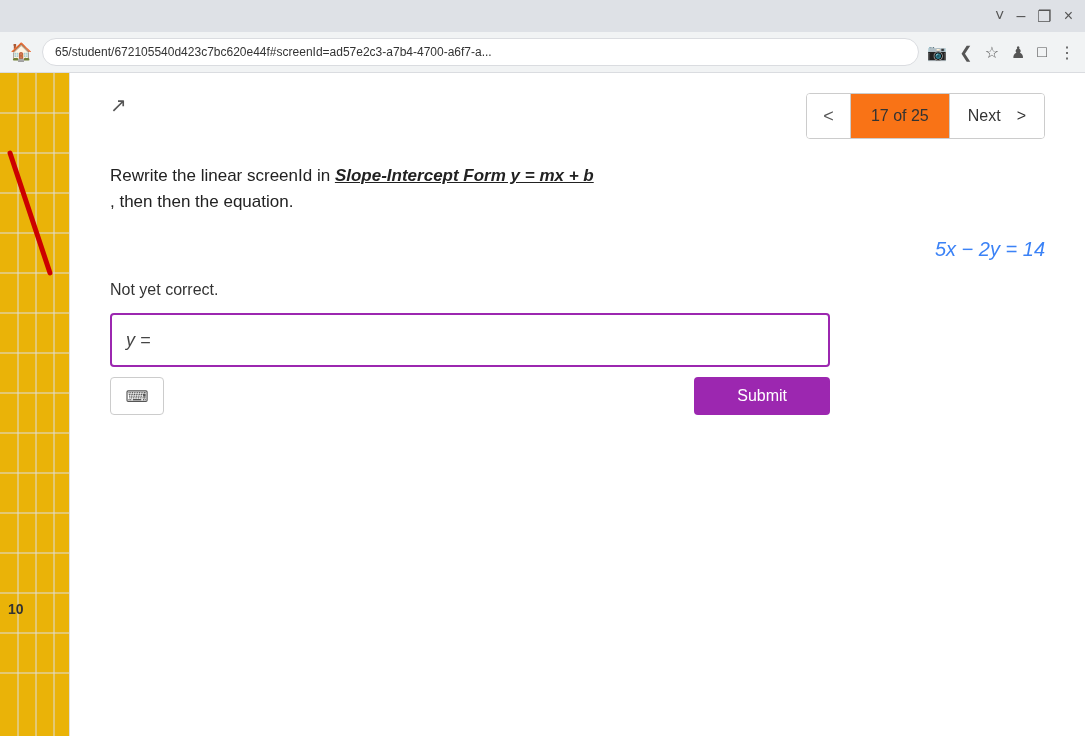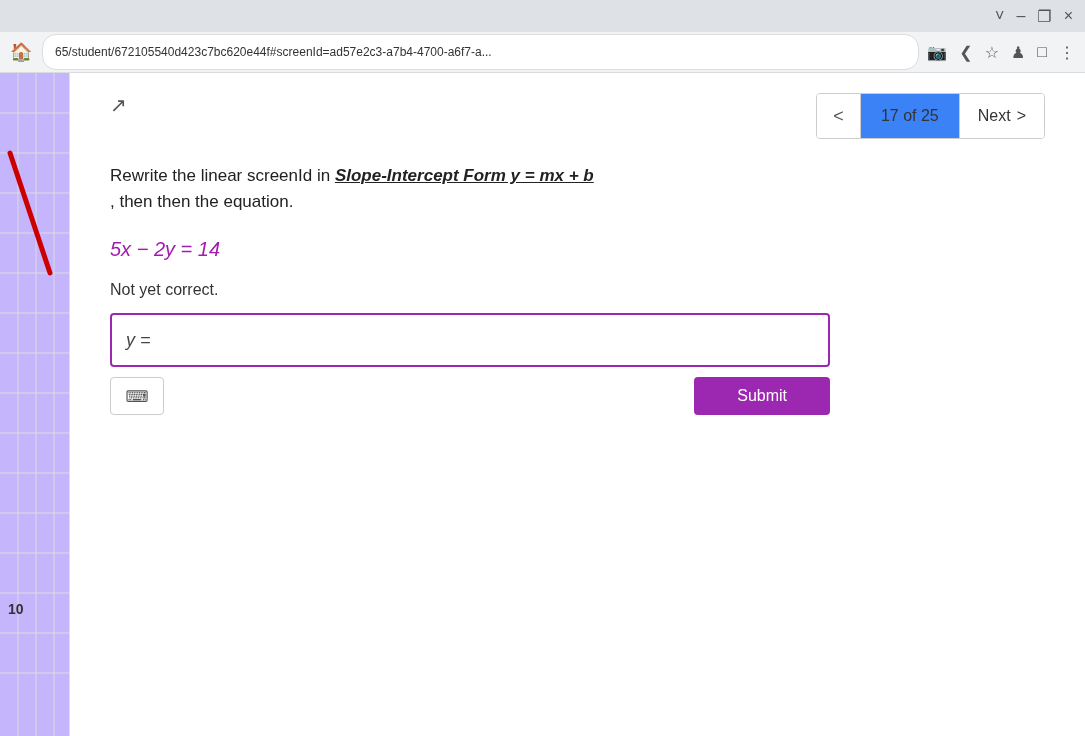--- a/index.html
+++ b/index.html
@@ -55,21 +55,21 @@
       justify-content: center;
       width: 28px;
       height: 28px;
       cursor: pointer;
       color: #555;
       font-size: 18px;
     }
 
     .address-bar {
       flex: 1;
-      height: 36px;
+      height: 28px;
       background: white;
       border: 1px solid #dadce0;
       border-radius: 14px;
       display: flex;
       align-items: center;
       padding: 0 12px;
       font-size: 12px;
       color: #333;
       overflow: hidden;
     }
@@ -99,21 +99,21 @@
     .main-content {
       background: white;
       height: calc(736px - 72px);
       display: flex;
       position: relative;
     }
 
     
     .left-sidebar {
       width: 70px;
-      background: #c4b5fd;
+      background: #eab308;
       border-right: 1px solid #e0e0e0;
       position: relative;
       overflow: hidden;
     }
 
     .side-number {
       position: absolute;
       bottom: 120px;
       left: 8px;
       font-size: 14px;
@@ -151,38 +151,38 @@
       display: flex;
       align-items: center;
       justify-content: center;
       font-size: 18px;
       color: #555;
     }
 
     .nav-counter {
       padding: 0 20px;
       height: 44px;
-      background: #3b82f6;
+      background: #f97316;
       border-right: 1px solid #ccc;
       display: flex;
       align-items: center;
       font-size: 16px;
       color: #333;
       white-space: nowrap;
     }
 
     .nav-next-btn {
       padding: 0 18px;
       height: 44px;
       background: white;
       border: none;
       cursor: pointer;
       display: flex;
       align-items: center;
-      gap: 6px;
+      gap: 16px;
       font-size: 16px;
       color: #333;
     }
 
     
     .expand-icon {
       position: absolute;
       top: 20px;
       left: 40px;
       font-size: 20px;
@@ -202,24 +202,24 @@
       line-height: 1.5;
     }
 
     .question-text .bold-italic {
       font-weight: bold;
       font-style: italic;
       text-decoration: underline;
     }
 
     .equation-display {
-      text-align: left;
+      text-align: right;
       font-size: 20px;
       font-style: italic;
-      color: #a21caf;
+      color: #3b82f6;
       margin: 24px 0 20px 0;
     }
 
     .status-text {
       font-size: 16px;
       color: #333;
       margin-bottom: 14px;
     }
 
     

